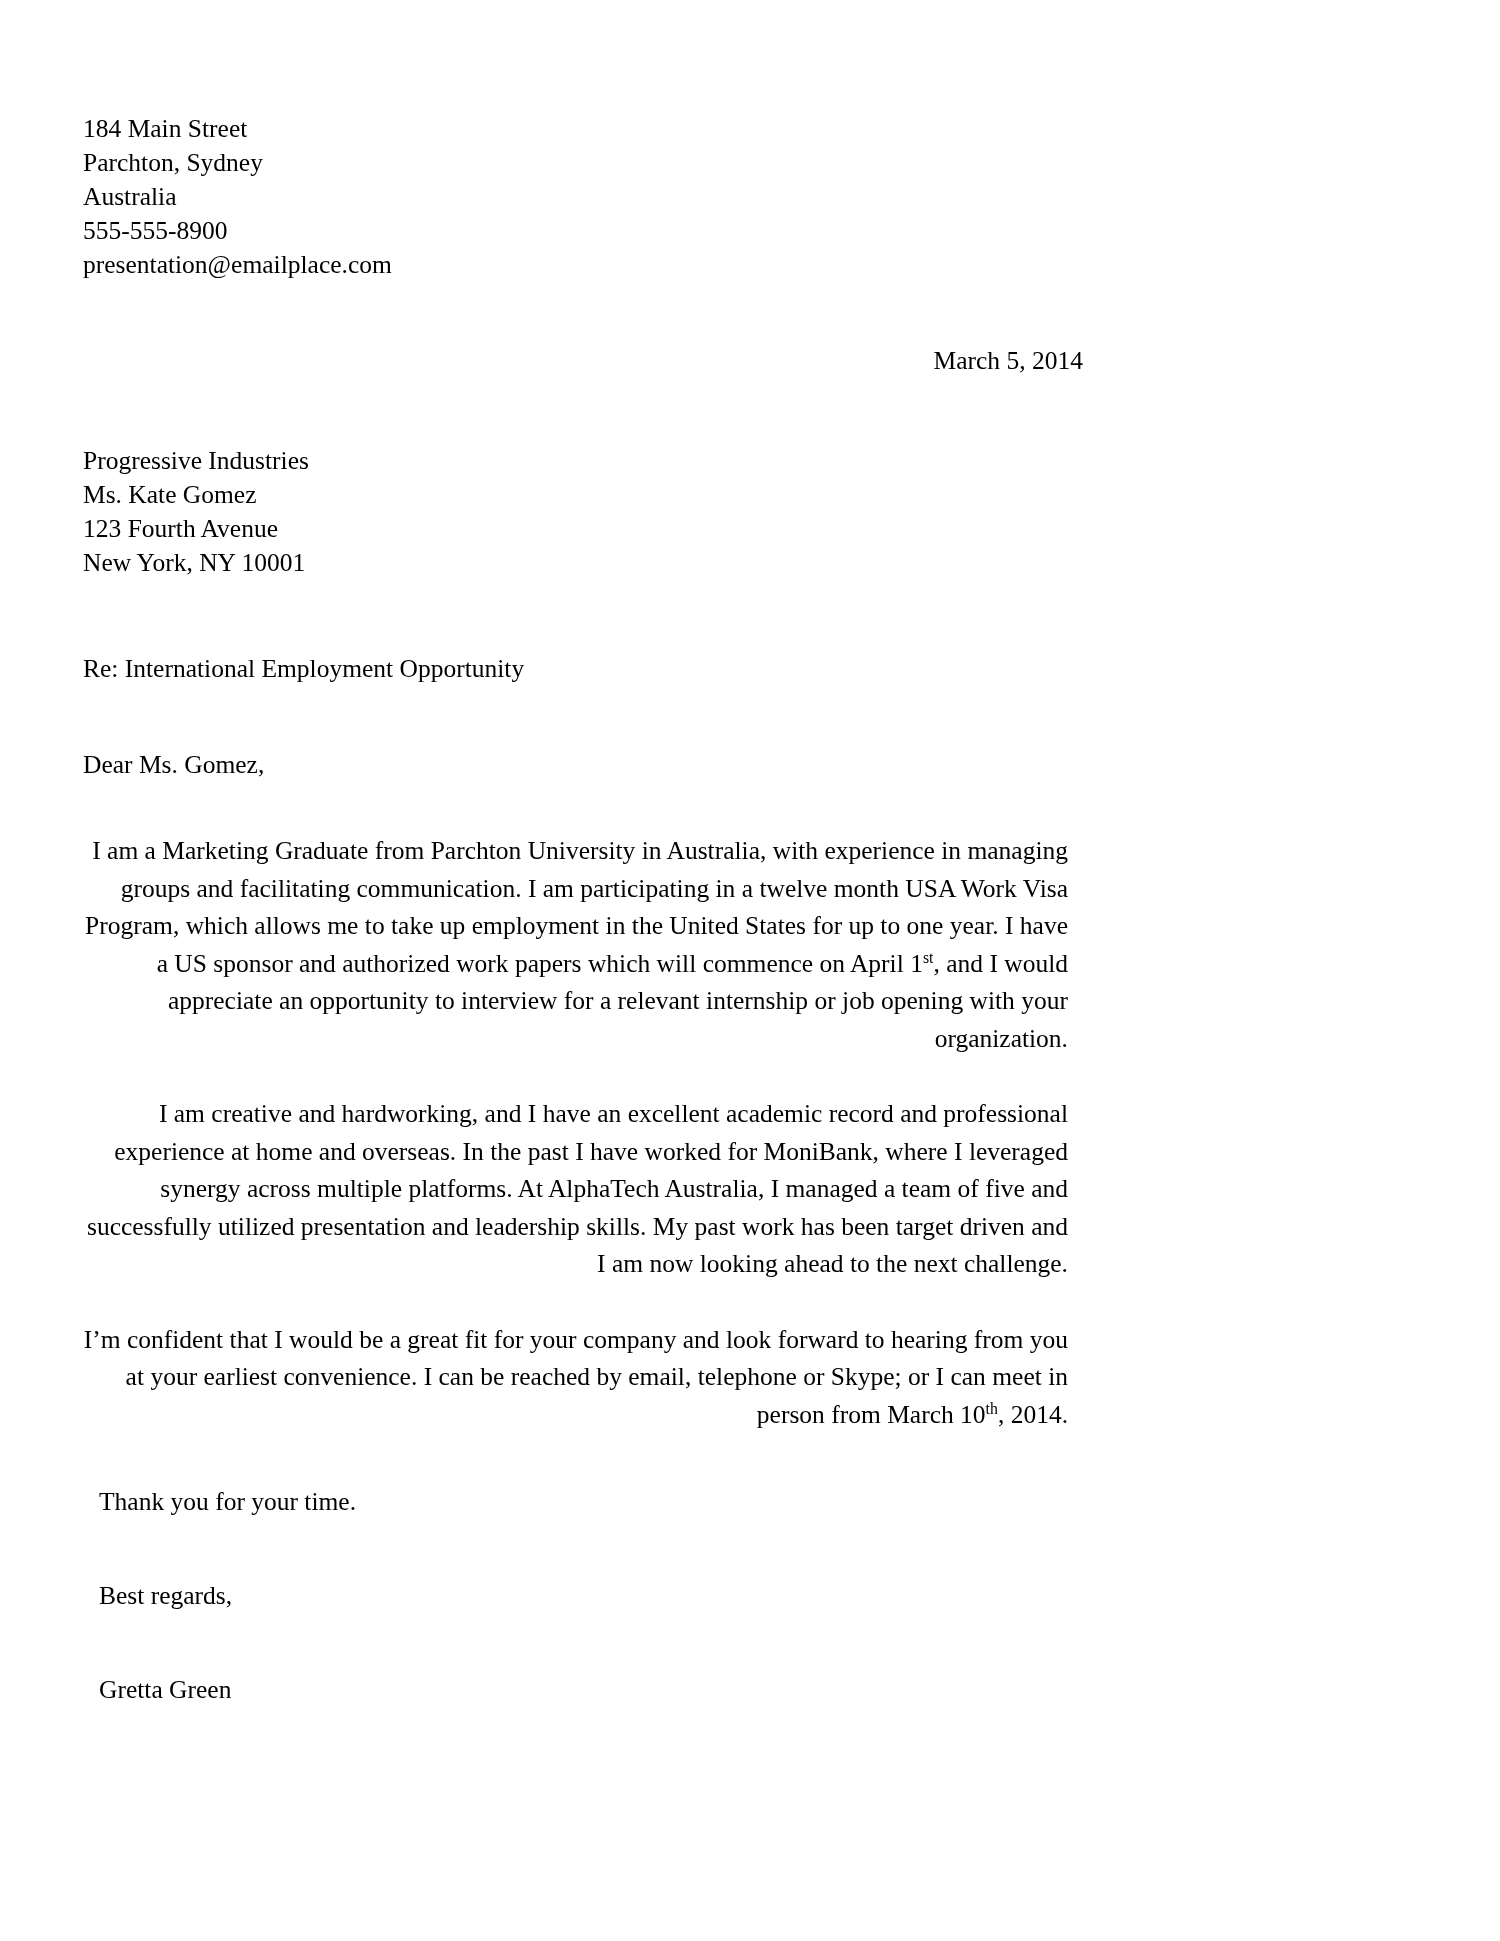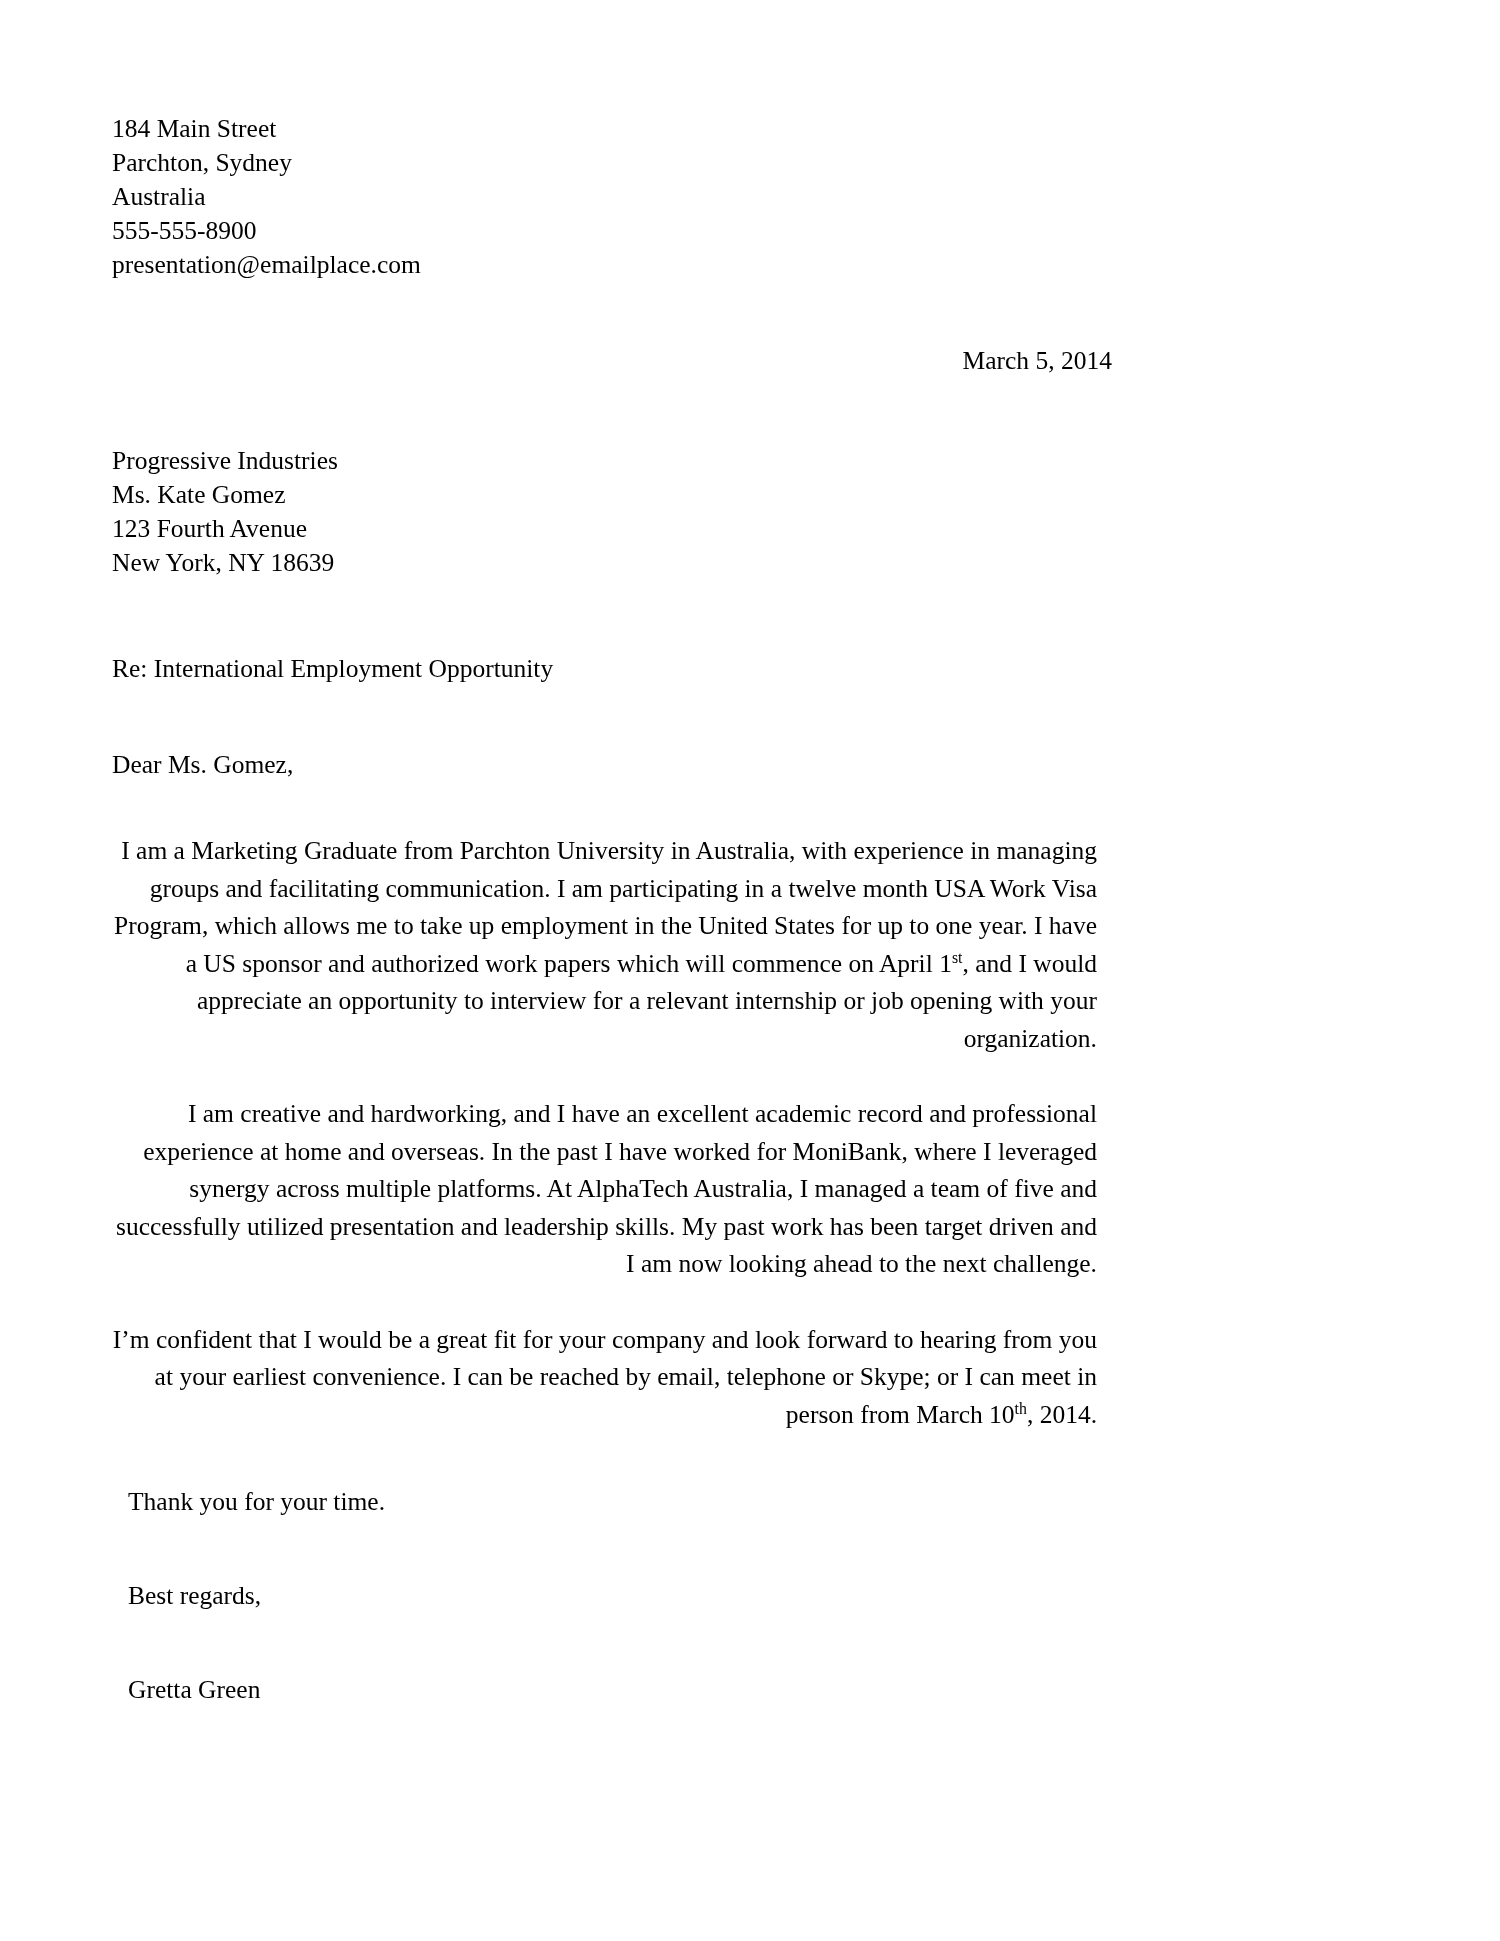--- a/index.html
+++ b/index.html
@@ -6,21 +6,21 @@
     margin: 0;
     padding: 0;
     background: #ffffff;
   }
   .page {
     position: relative;
     width: 1252px;
     height: 1941px;
     background: #ffffff;
     box-sizing: border-box;
-    padding: 112px 135px 0 112px;
+    padding: 112px 135px 0 83px;
     font-family: "Liberation Serif", "DejaVu Serif", serif;
     color: #000000;
     overflow: hidden;
   }
   .letter {
     width: 100%;
     max-width: 1000px;
   }
   .block {
     font-size: 25.5px;
@@ -89,21 +89,21 @@
     <div class="gap-date"></div>
 
     <div class="date-line">March 5, 2014</div>
 
     <div class="gap-recipient"></div>
 
     <div class="block">
       <span class="addr-line">Progressive Industries</span>
       <span class="addr-line">Ms. Kate Gomez</span>
       <span class="addr-line">123 Fourth Avenue</span>
-      <span class="addr-line">New York, NY 18639</span>
+      <span class="addr-line">New York, NY 10001</span>
     </div>
 
     <div class="gap-subject"></div>
 
     <div class="subject-line">Re: International Employment Opportunity</div>
 
     <div class="gap-salutation"></div>
 
     <div class="salutation">Dear Ms. Gomez,</div>
 

